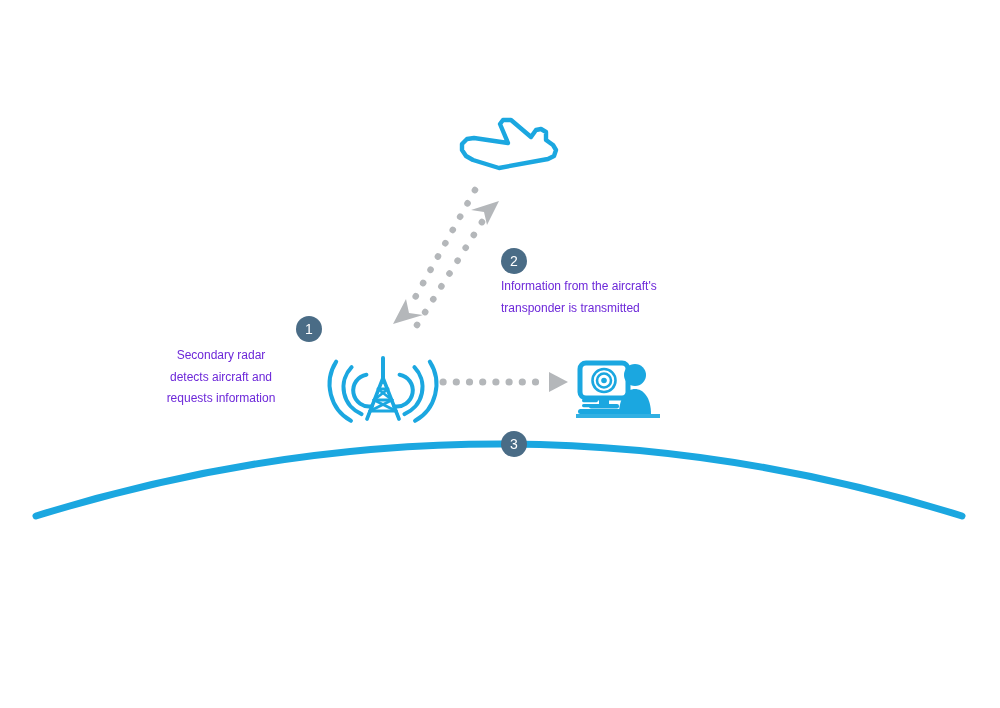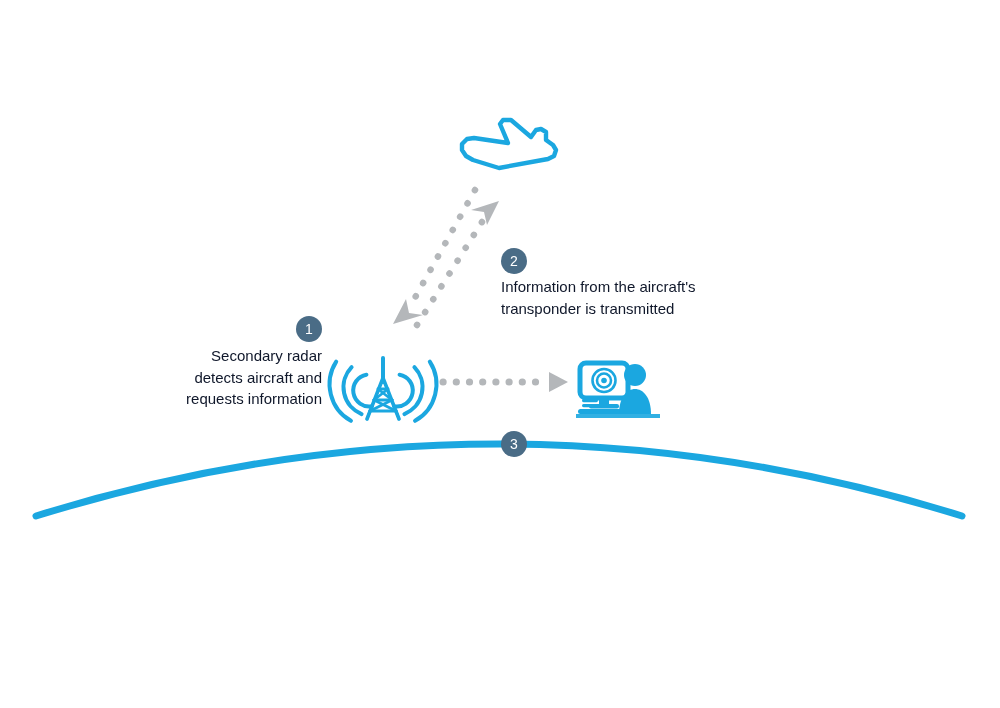--- a/index.html
+++ b/index.html
@@ -41,31 +41,31 @@
     font-weight: 400;
     letter-spacing: 0;
   }
   #badge-1 { left: 296px; top: 316px; }
   #badge-2 { left: 501px; top: 248px; }
   #badge-3 { left: 501px; top: 431px; }
 
   
   .caption {
     position: absolute;
-    color: #0f172a;
-    font-size: 15px;
+    color: #6d28d9;
+    font-size: 12px;
     line-height: 21.5px;
     font-family: "Liberation Sans", sans-serif;
     white-space: pre-line;
   }
   #caption-1 {
     left: 120px;
     top: 345px;
     width: 202px;
-    text-align: right;
+    text-align: center;
   }
   #caption-2 {
     left: 501px;
     top: 276px;
     width: 260px;
     text-align: left;
   }
   #caption-3 {
     left: 395px;
     top: 463px;

